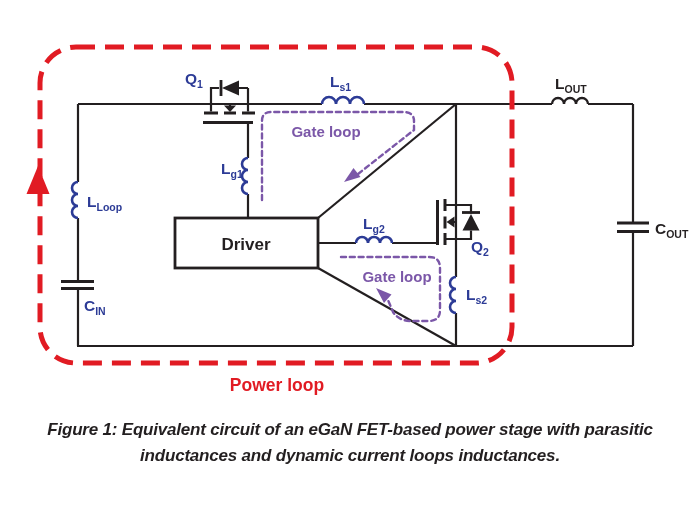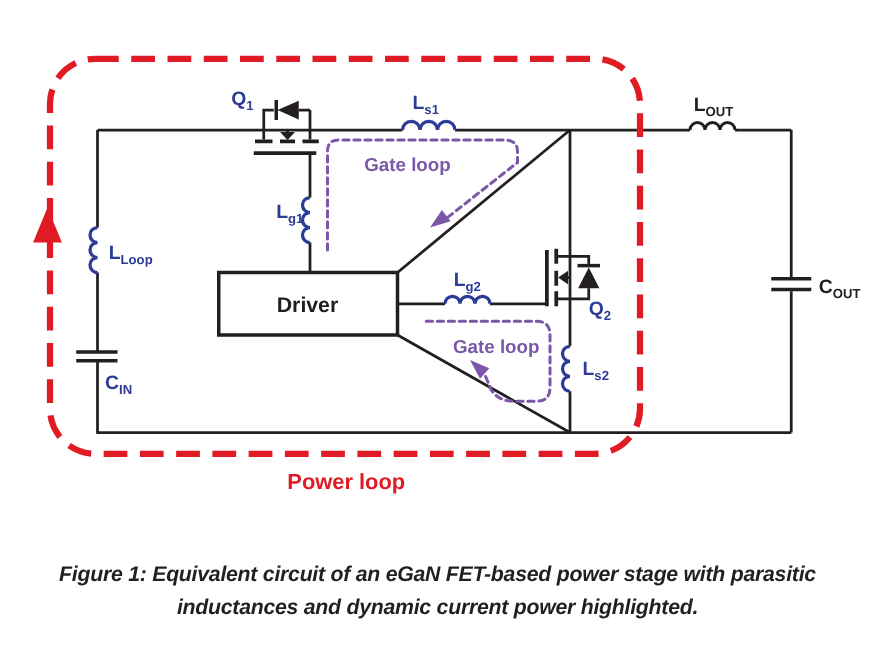--- a/index.html
+++ b/index.html
@@ -26,21 +26,21 @@
   .clabel{font-size:15.5px;font-weight:700;}
   .sub{font-size:10.5px;font-weight:700;}
   .blue{fill:#2c3b96;}
   .blk{fill:#231f20;}
   .driver-t{font-size:17px;font-weight:700;fill:#231f20;text-anchor:middle;}
   .gl-t{font-size:15px;font-weight:700;fill:#7b57a8;text-anchor:middle;}
   .pl-t{font-size:17.5px;font-weight:700;fill:#e11b23;text-anchor:middle;}
   .caption{
     position:absolute;top:417px;left:0;width:700px;text-align:center;
     font-style:italic;font-weight:700;font-size:17px;line-height:26px;
-    color:#231f20;letter-spacing:-0.2px;margin-top:30px;
+    color:#231f20;letter-spacing:-0.2px;
   }
 </style>
 </head>
 <body>
 
 <div class="page">
   <svg width="700" height="415" viewBox="0 0 700 415">
 
     <g>
       <path class="w" d="M78,104 H322 M364,104 H552 M588,104 H633"></path>
@@ -119,15 +119,15 @@
     <text class="clabel blue" x="84" y="311"><tspan>C</tspan><tspan class="sub" dy="4">IN</tspan></text>
     <text class="clabel blue" x="363" y="229"><tspan>L</tspan><tspan class="sub" dy="4">g2</tspan></text>
     <text class="clabel blue" x="471" y="252"><tspan>Q</tspan><tspan class="sub" dy="4">2</tspan></text>
     <text class="clabel blue" x="466" y="300"><tspan>L</tspan><tspan class="sub" dy="4">s2</tspan></text>
     <text class="clabel blk" x="555" y="89"><tspan>L</tspan><tspan class="sub" dy="4">OUT</tspan></text>
     <text class="clabel blk" x="655" y="234"><tspan>C</tspan><tspan class="sub" dy="4">OUT</tspan></text>
   </svg>
 
   <div class="caption">
     <div>Figure 1: Equivalent circuit of an eGaN FET-based power stage with parasitic</div>
-    <div>inductances and dynamic current power highlighted.</div>
+    <div>inductances and dynamic current loops inductances.</div>
   </div>
 </div>
 
 </body></html>

